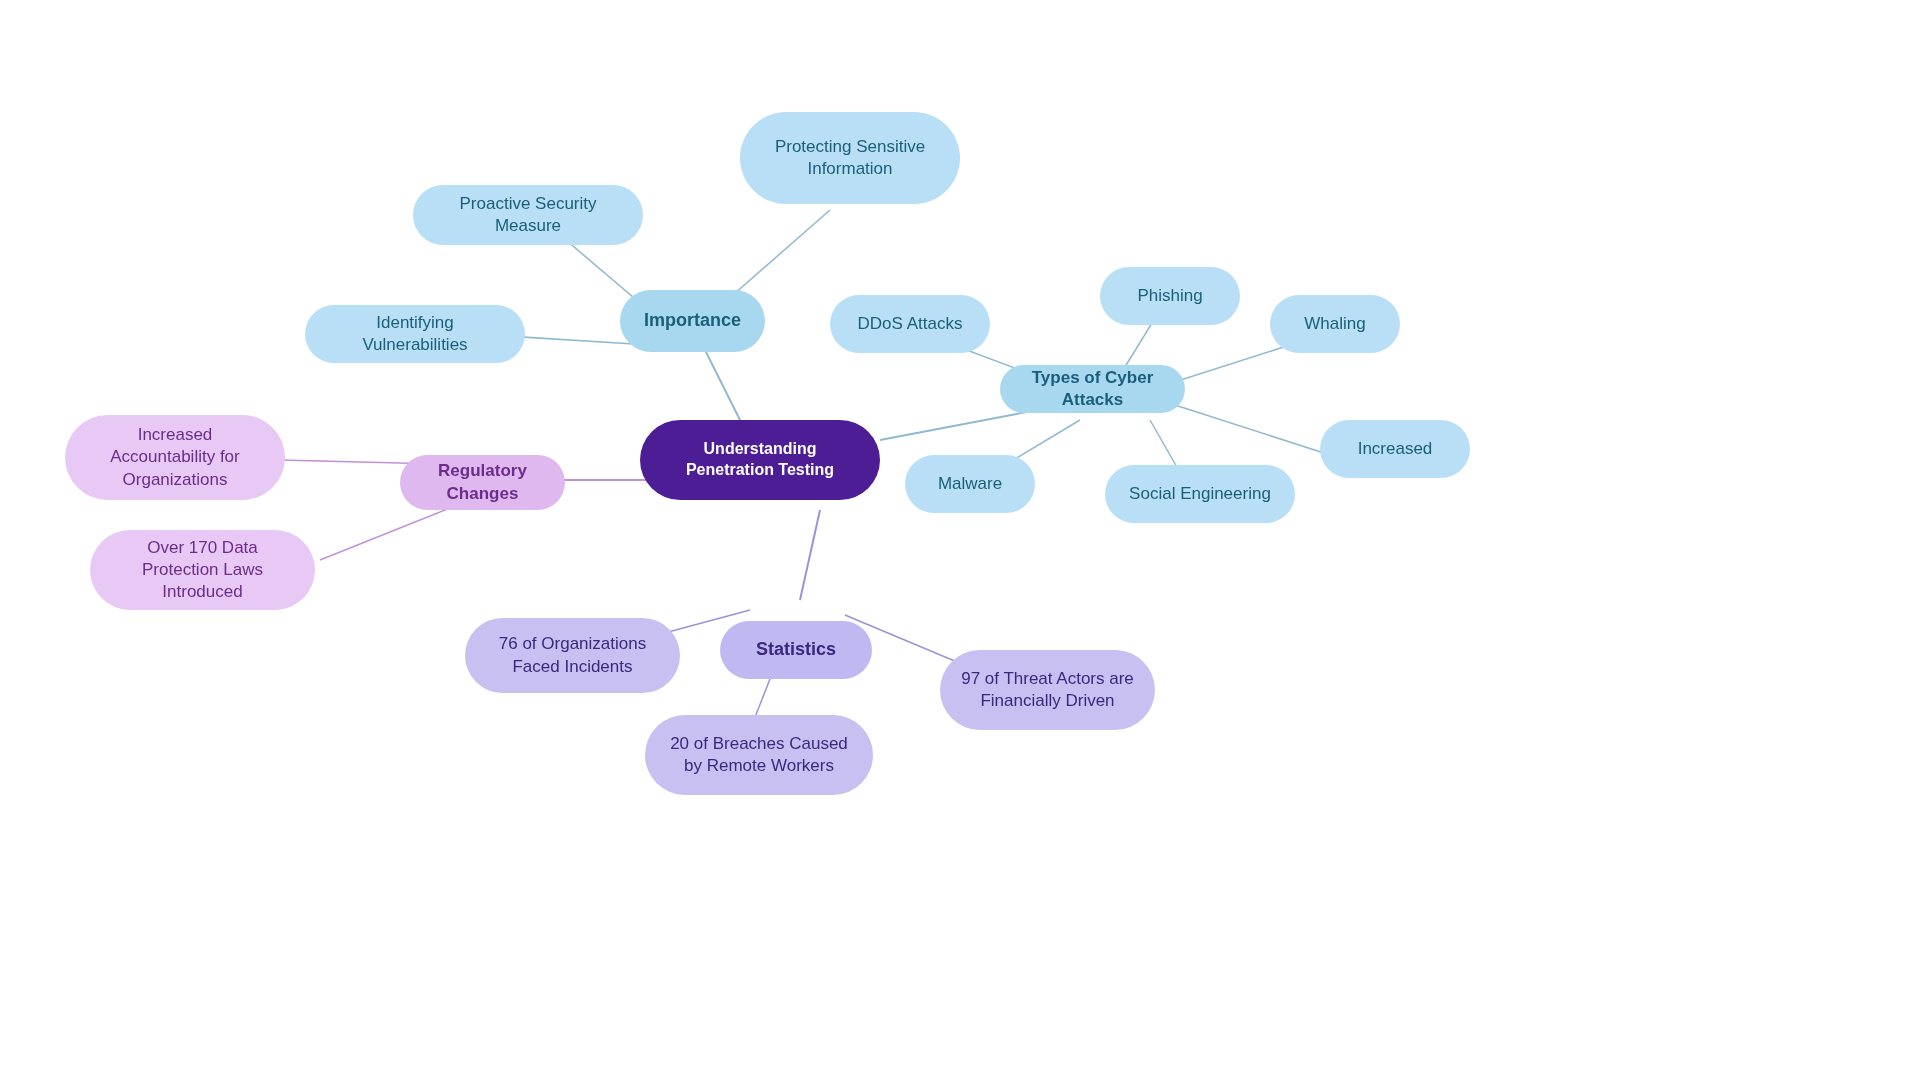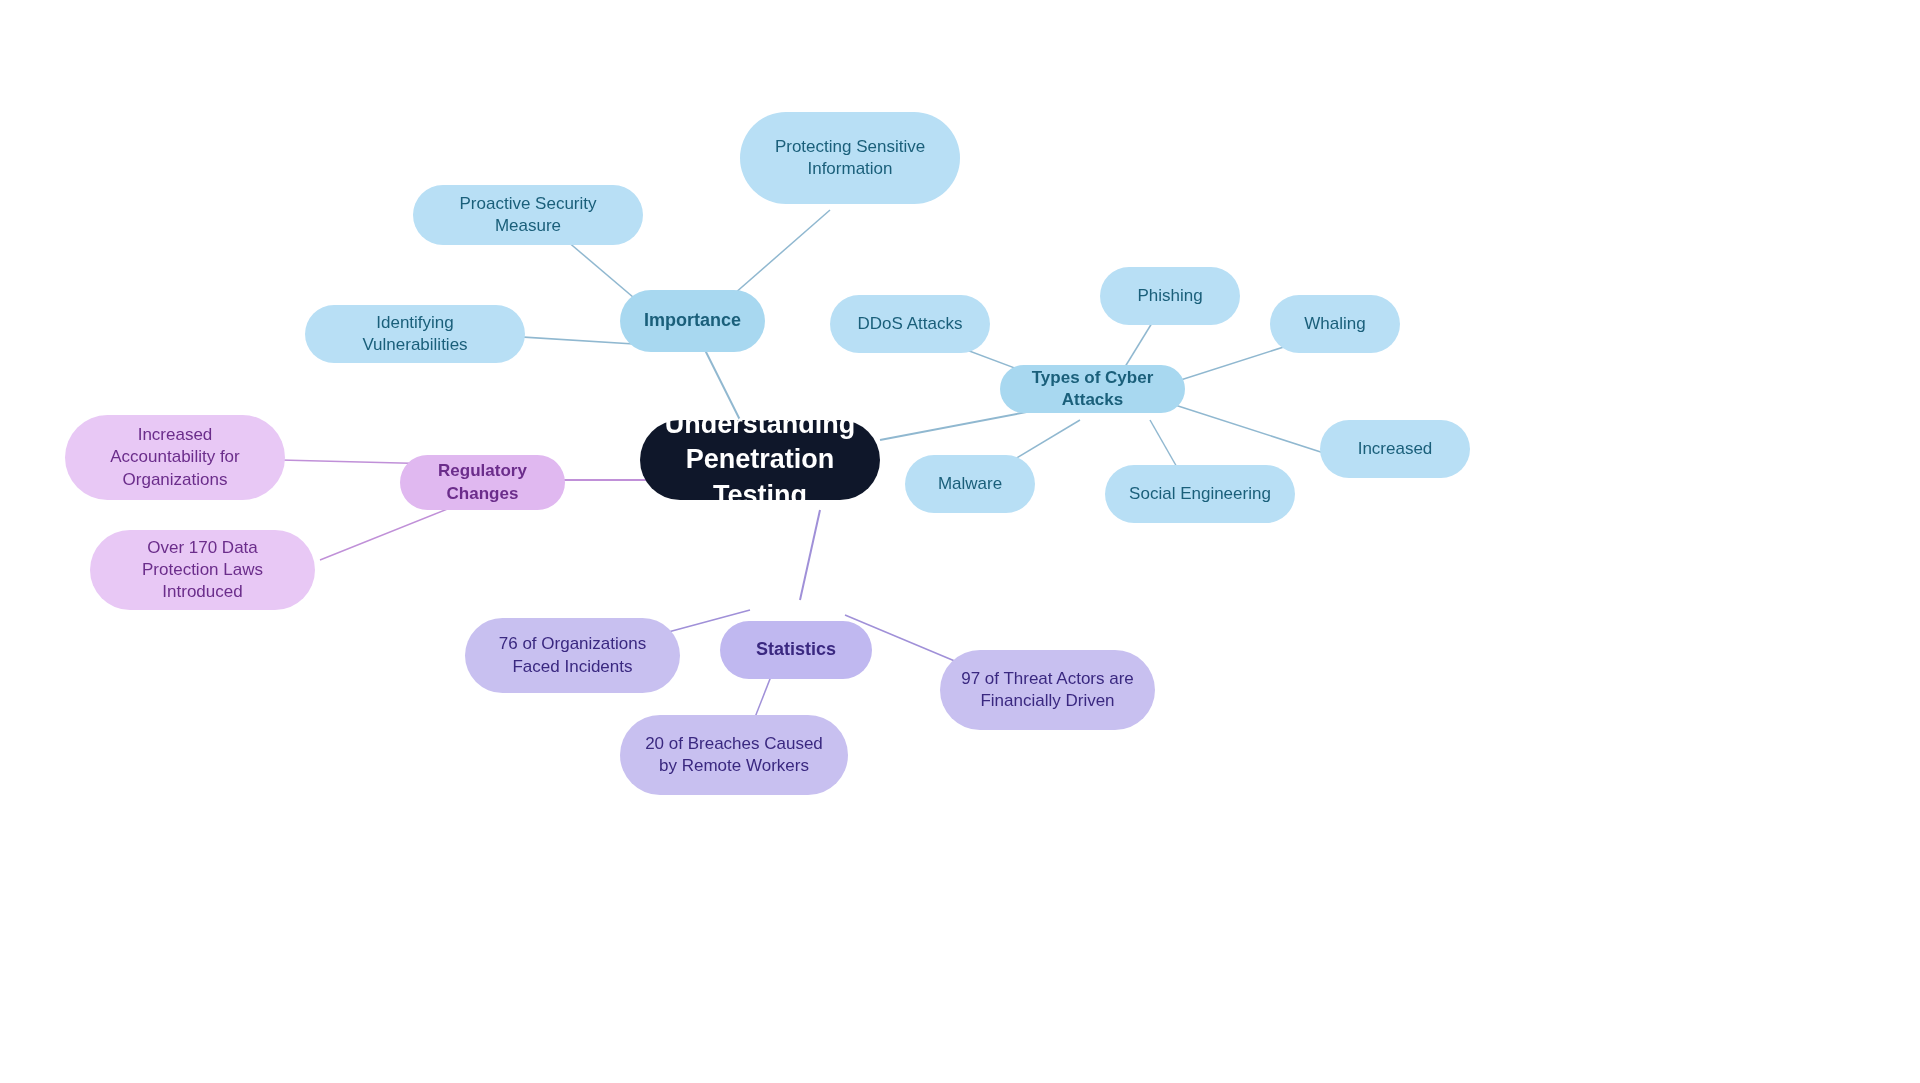--- a/index.html
+++ b/index.html
@@ -24,23 +24,23 @@
       border-radius: 50px;
       display: flex;
       align-items: center;
       justify-content: center;
       text-align: center;
       z-index: 1;
       padding: 12px 20px;
       line-height: 1.3;
     }
     .node-center {
-      background: #0f172a;
+      background: #4c1d95;
       color: #ffffff;
-      font-size: 27px;
+      font-size: 16px;
       font-weight: 700;
       width: 240px;
       height: 80px;
       border-radius: 40px;
     }
     .node-blue {
       background: #b8dff5;
       color: #1a5f7a;
       font-size: 17px;
       font-weight: 500;
@@ -194,19 +194,19 @@
 </div>
 
 <div class="node node-purple" style="left: 90px; top: 530px; width: 225px; height: 80px;">
   <span>Over 170 Data Protection Laws Introduced</span>
 </div>
 
 <div class="node node-lavender" style="left: 465px; top: 618px; width: 215px; height: 75px;">
   <span>76 of Organizations Faced Incidents</span>
 </div>
 
-<div class="node node-lavender" style="left: 620px; top: 715px; width: 228px; height: 80px;">
+<div class="node node-lavender" style="left: 645px; top: 715px; width: 228px; height: 80px;">
   <span>20 of Breaches Caused by Remote Workers</span>
 </div>
 
 <div class="node node-lavender" style="left: 940px; top: 650px; width: 215px; height: 80px;">
   <span>97 of Threat Actors are Financially Driven</span>
 </div>
 
 </body></html>

